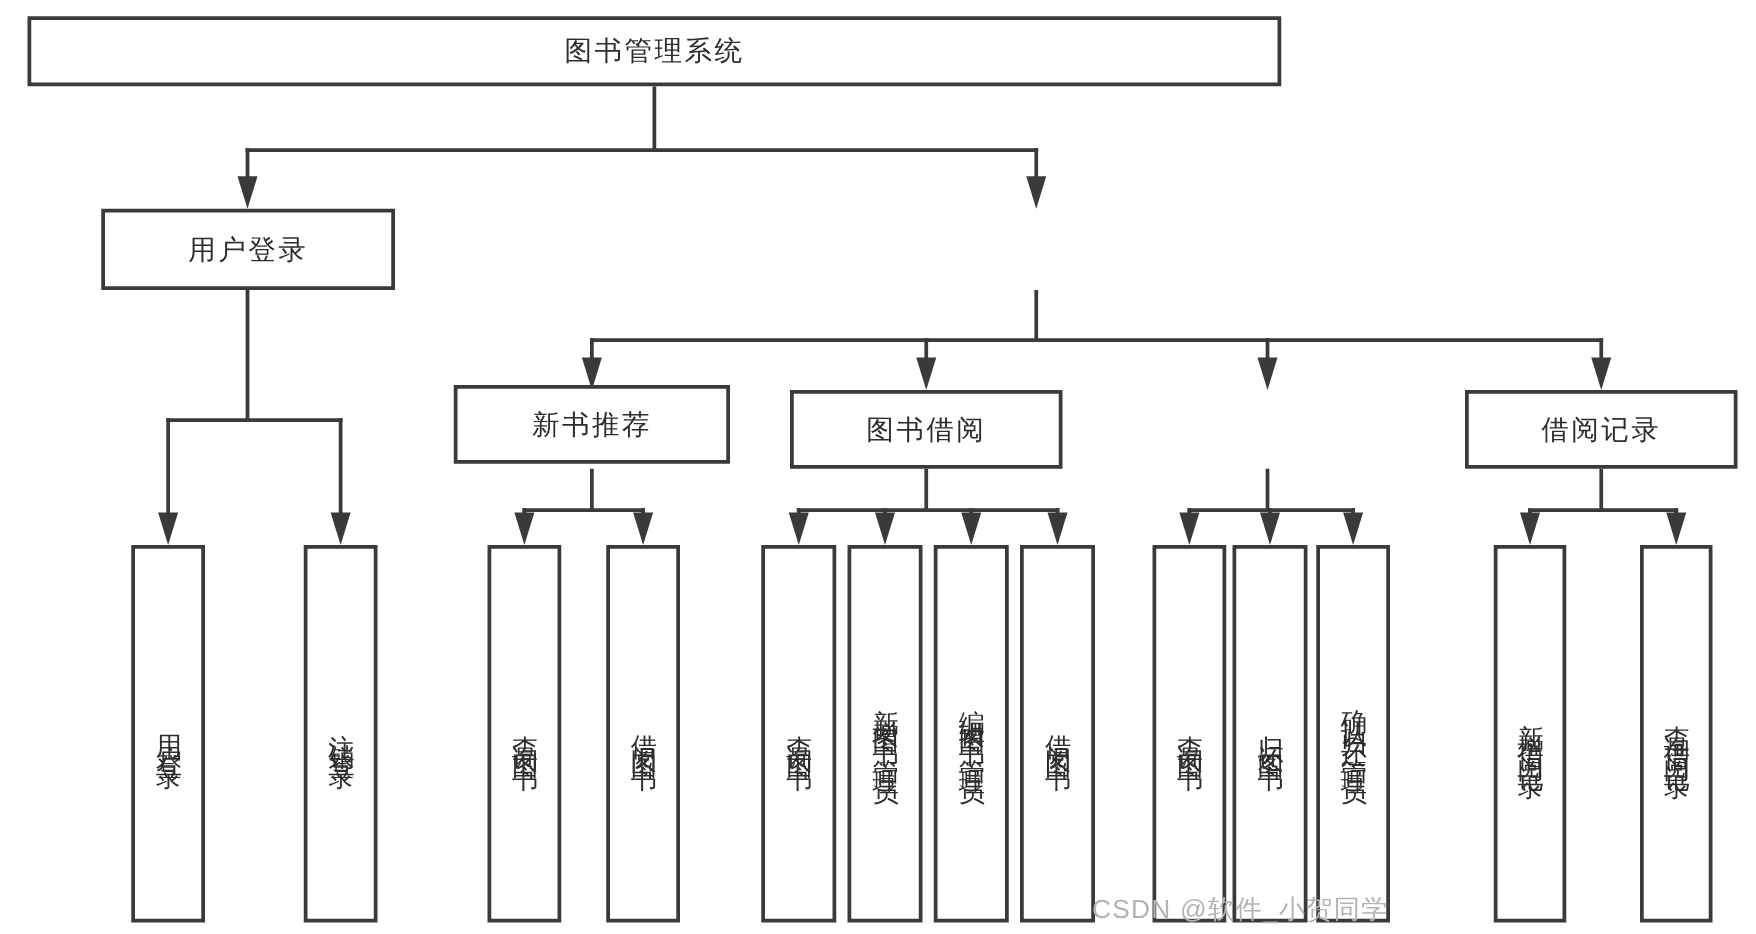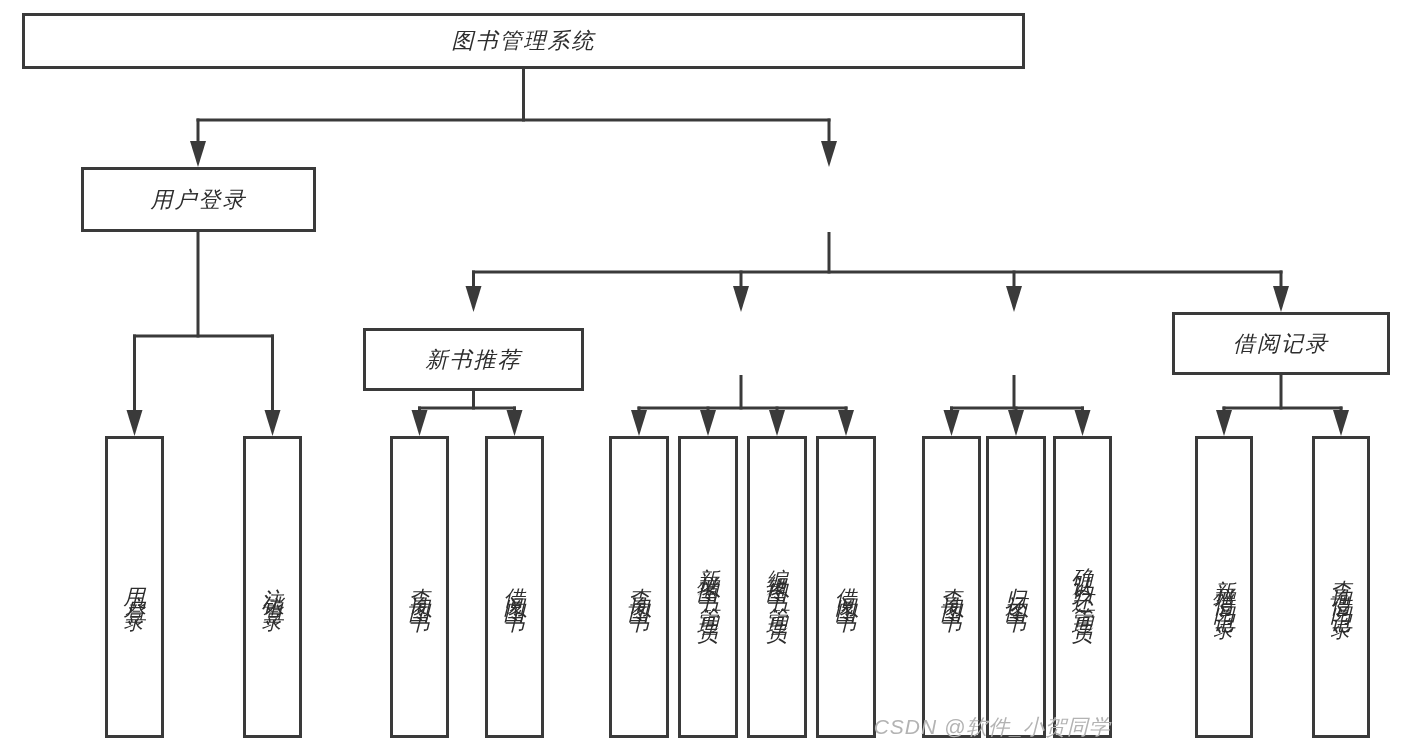--- a/index.html
+++ b/index.html
@@ -6,21 +6,21 @@
     --line:#3a3a3a;
     --text:#2d2d2d;
     --wm:#b3b3b3;
   }
   html,body{margin:0;padding:0;background:#ffffff;}
   body{
     width:1405px;height:747px;overflow:hidden;position:relative;
     font-family:"Liberation Sans","DejaVu Sans",sans-serif;
     color:var(--text);
   }
-  .canvas{position:absolute;left:0;top:0;width:1123px;height:747px;font-style:italic;}
+  .canvas{position:absolute;left:0;top:0;width:1123px;height:747px;}
   svg.connectors{position:absolute;left:0;top:0;z-index:1;}
   svg.connectors path{stroke:var(--line);stroke-width:3;fill:none;}
   svg.connectors path.ah{stroke:none;fill:var(--line);}
   .node{
     position:absolute;box-sizing:border-box;z-index:2;
     background:#ffffff;border:3px solid var(--line);
     display:flex;align-items:center;justify-content:center;
     font-size:22px;line-height:1;letter-spacing:2px;
     white-space:nowrap;
   }
@@ -97,21 +97,22 @@
     <path d="M1224 406.5 V414"></path> 
       <path class="ah" d="M1224 436 l-8 -26 h16 z"></path>
     <path d="M1341 406.5 V414"></path> 
       <path class="ah" d="M1341 436 l-8 -26 h16 z"></path>
   </svg>
 
   <div class="node" style="left:22px;top:13px;width:1003px;height:56px">图书管理系统</div>
 
   <div class="node" style="left:81px;top:167px;width:235px;height:65px">用户登录</div>
 
-  <div class="node" style="left:363px;top:328px;width:221px;height:63px">新书推荐</div>
+  <div class="node" style="left:363px;top:308px;width:221px;height:63px">新书推荐</div>
+  <div class="node" style="left:632px;top:312px;width:218px;height:63px">图书借阅</div>
   <div class="node" style="left:1172px;top:312px;width:218px;height:63px">借阅记录</div>
 
   <div class="node vbox" style="left:105px;top:436px;width:59px;height:302px">用户登录</div>
   <div class="node vbox" style="left:243px;top:436px;width:59px;height:302px">注销登录</div>
 
   <div class="node vbox" style="left:390px;top:436px;width:59px;height:302px">查询图书</div>
   <div class="node vbox" style="left:485px;top:436px;width:59px;height:302px">借阅图书</div>
 
   <div class="node vbox" style="left:609px;top:436px;width:60px;height:302px">查询图书</div>
   <div class="node vbox" style="left:678px;top:436px;width:60px;height:302px">新增图书（管理员）</div>

